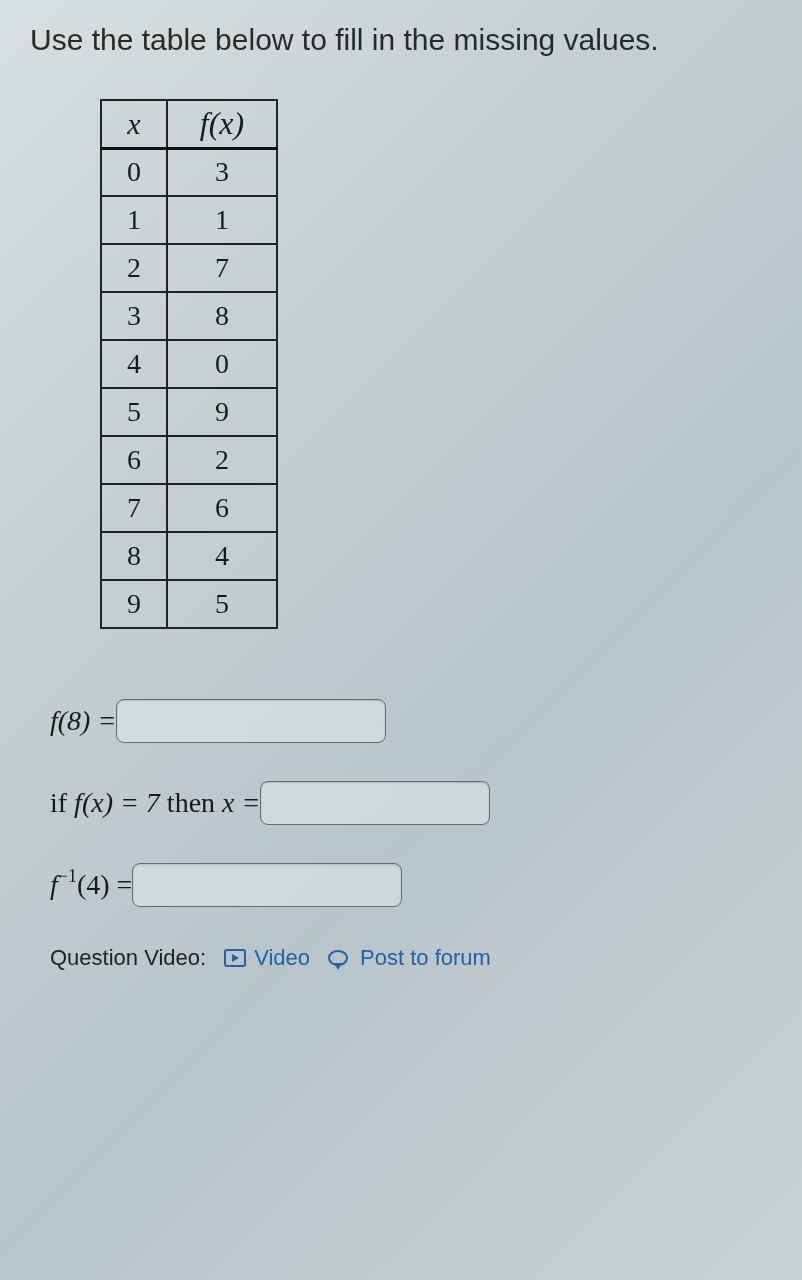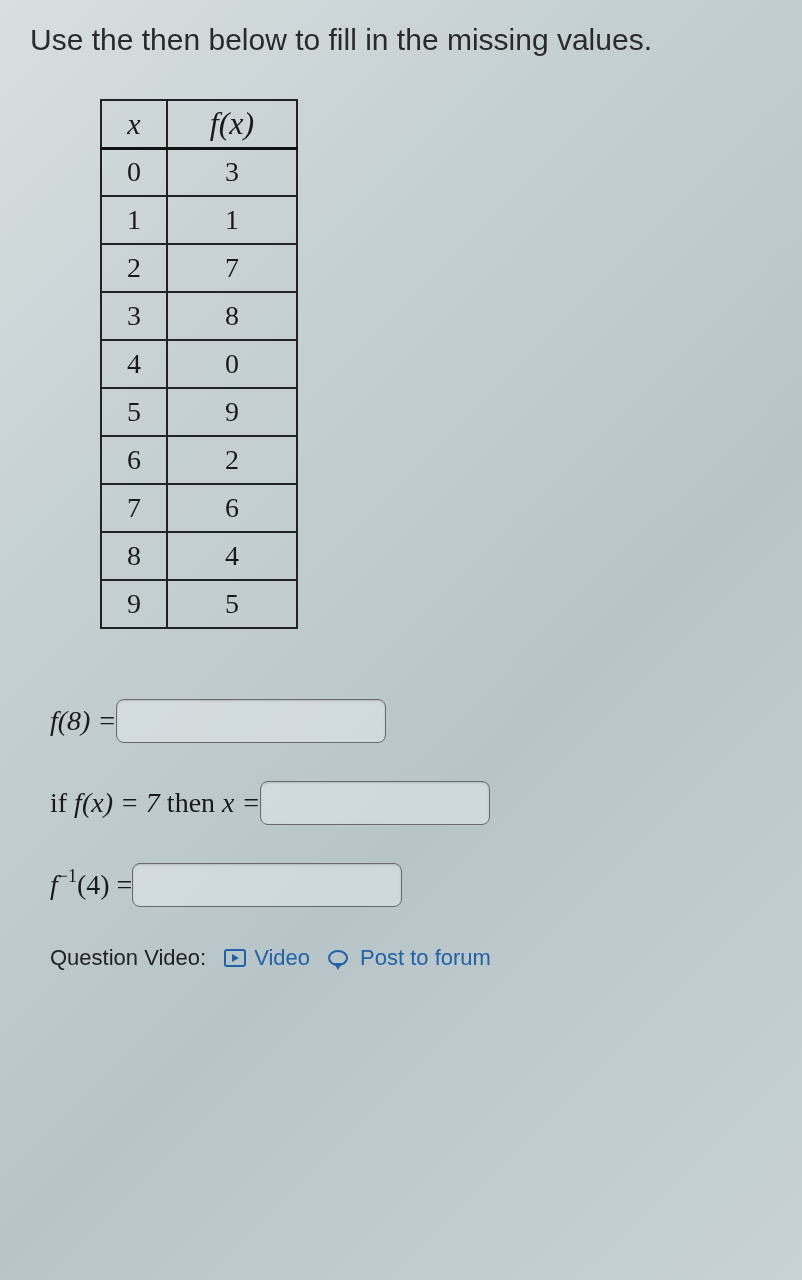--- a/index.html
+++ b/index.html
@@ -26,21 +26,21 @@
       background: rgba(200,210,212,0.3);
     }
     .func-table th, .func-table td {
       border: 2px solid #222;
       text-align: center;
       font-size: 28px;
       height: 48px;
       font-family: "Times New Roman", serif;
     }
     .func-table th:first-child, .func-table td:first-child { width: 66px; }
-    .func-table th:last-child, .func-table td:last-child { width: 130px; margin-left: 34px; }
+    .func-table th:last-child, .func-table td:last-child { width: 110px; margin-left: 34px; }
     .func-table thead th {
       font-style: italic;
       font-weight: normal;
       font-size: 30px;
       border-bottom: 3px solid #111;
     }
     .func-table thead th.fx {
       font-size: 32px;
     }
     .questions {
@@ -132,21 +132,21 @@
     }
     .cursor svg {
       position: absolute;
       top: -28px;
       left: 340px;
     }
   </style>
 </head>
 <body>
 
-<div class="prompt">Use the then below to fill in the missing values.</div>
+<div class="prompt">Use the table below to fill in the missing values.</div>
 
 <table class="func-table">
   <thead>
     <tr>
       <th><span class="fn">x</span></th>
       <th class="fx"><span class="fn">f(x)</span></th>
     </tr>
   </thead>
   <tbody>
     <tr>

